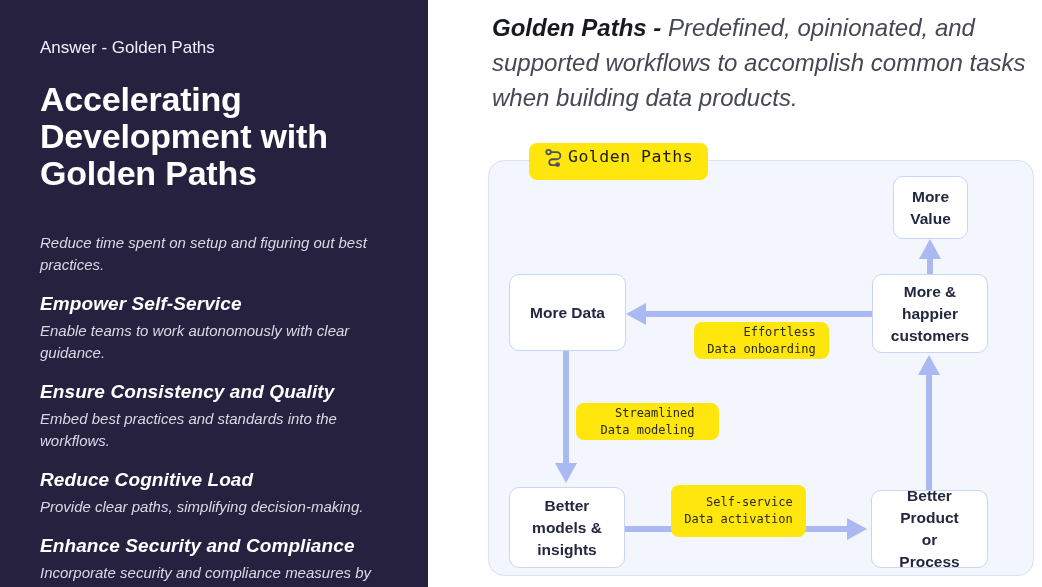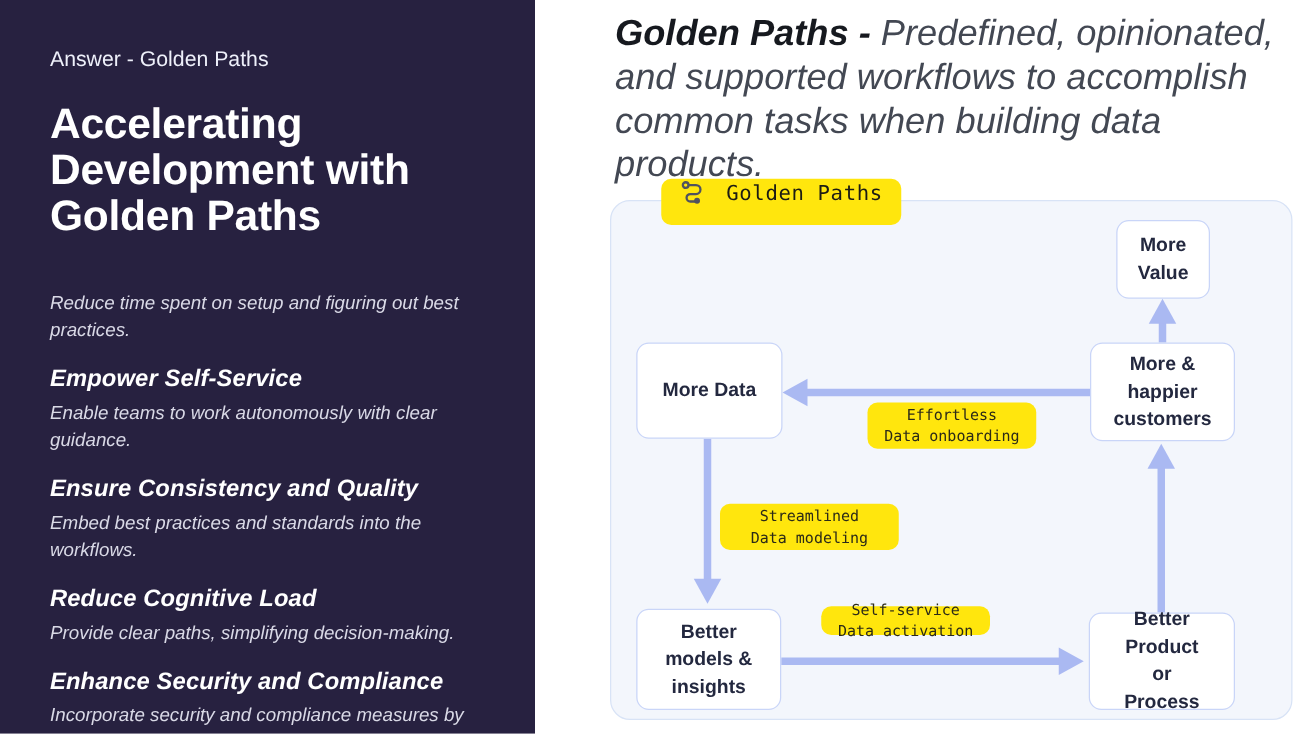--- a/index.html
+++ b/index.html
@@ -26,60 +26,60 @@
     margin:0;color:#ffffff;font-size:19px;line-height:24px;
     font-weight:700;font-style:italic;letter-spacing:0.1px;
   }
   .benefit p{
     margin:4px 0 0 0;color:#d9d9e6;font-size:15px;line-height:22px;
     font-style:italic;max-width:340px;font-weight:400;
   }
   
   .intro{
     position:absolute;left:492px;top:10px;width:540px;margin:0;
-    font-size:29px;line-height:35px;font-style:italic;
+    font-size:24px;line-height:35px;font-style:italic;
   }
   .intro .lead{font-weight:700;color:#16191f;}
   .intro .rest{font-weight:400;color:#434853;}
   
   .canvas{
     position:absolute;left:488px;top:160px;width:546px;height:416px;
     box-sizing:border-box;background:#f3f6fc;border:1.5px solid #d8e3f6;
     border-radius:16px;
   }
   .badge{
     position:absolute;left:529px;top:143px;height:37px;
-    display:inline-flex;align-items:flex-end;gap:16px;padding:16px 15px;
+    display:inline-flex;align-items:flex-start;gap:3px;padding:4px 15px;
     background:#ffe60d;border-radius:8px;box-sizing:border-box;
   }
   .badge .badge-label{
     font-family:"DejaVu Sans Mono",monospace;font-size:16.5px;
     font-weight:500;color:#1c1c14;letter-spacing:0.5px;white-space:nowrap;
   }
   .node{
     position:absolute;background:#ffffff;border:1.5px solid #c9d5f8;
     border-radius:10px;box-sizing:border-box;
     display:flex;align-items:center;justify-content:center;text-align:center;
     color:#23283f;font-size:15.5px;font-weight:700;line-height:22px;
     white-space:pre-line;padding:20px;
   }
   .n-more-data{left:20px;top:113px;width:117px;height:77px;}
   .n-more-value{left:404px;top:15px;width:75px;height:63px;}
   .n-customers{left:383px;top:113px;width:116px;height:79px;}
   .n-models{left:20px;top:326px;width:116px;height:81px;}
   .n-product{left:382px;top:329px;width:117px;height:78px;}
   .tag{
     position:absolute;background:#ffe60d;border-radius:8px;box-sizing:border-box;
-    display:flex;align-items:center;justify-content:center;text-align:center;
+    display:flex;align-items:center;justify-content:center;text-align:right;
     font-family:"DejaVu Sans Mono",monospace;font-size:12px;line-height:17px;
     font-weight:500;color:#2b2a18;white-space:pre-line;
   }
   .t-onboarding{left:205px;top:161px;width:135px;height:37px;}
   .t-modeling{left:87px;top:242px;width:143px;height:37px;}
-  .t-activation{left:168px;top:324px;width:135px;height:23px;}
+  .t-activation{left:182px;top:324px;width:135px;height:52px;}
   .a-line{position:absolute;background:#aab9f2;}
   .a-head{position:absolute;width:0;height:0;border-style:solid;}
   
   .a1-line{left:155px;top:150px;width:228px;height:6px;}
   .a1-head{left:137px;top:142px;border-width:11px 20px 11px 0;
            border-color:transparent #aab9f2 transparent transparent;}
   
   .a2-line{left:74px;top:190px;width:6px;height:114px;}
   .a2-head{left:66px;top:302px;border-width:20px 11px 0 11px;
            border-color:#aab9f2 transparent transparent transparent;}

